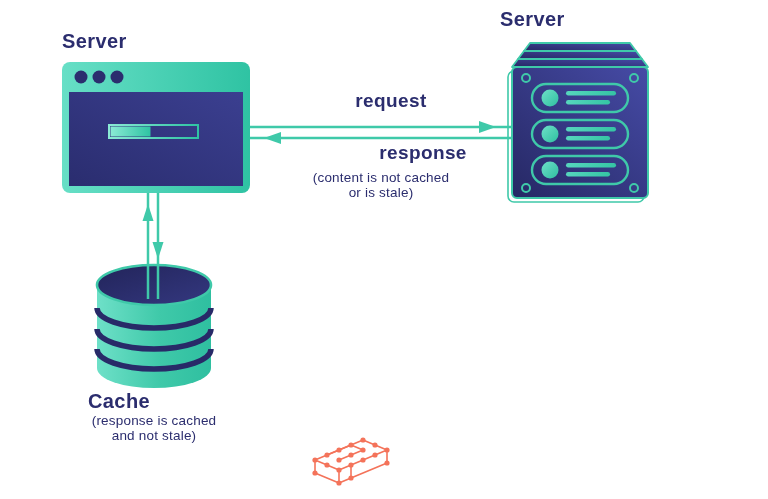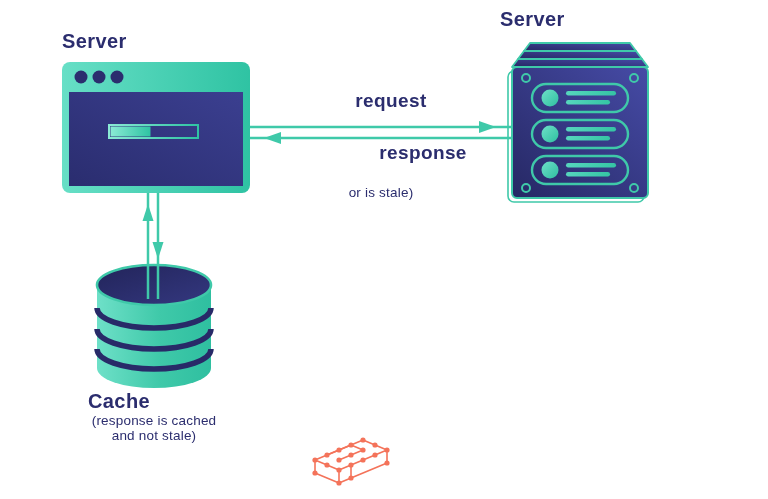--- a/index.html
+++ b/index.html
@@ -139,21 +139,21 @@
       <polygon points="246,14 229,8 229,20" fill="#3fc9a9"></polygon>
     </g>
     <g>
       <line x1="262" y1="25" x2="0" y2="25" stroke="#3fc9a9" stroke-width="2.5"></line>
       <polygon points="14,25 31,19 31,31" fill="#3fc9a9"></polygon>
     </g>
   </svg>
 
   <div class="flow-label" style="left:250px; top:142px; width:288px;margin-left:29px;">response</div>
   <div class="note" style="left:235px; top:170px; width:292px;">
-    <br>
+    <span>(content is not cached</span><br>
     <span>or is stale)</span>
   </div>
 
   <svg class="abs" style="left:90px; top:260px; z-index:1;" width="128" height="134" viewBox="0 0 128 134">
     <defs>
       <linearGradient id="gCylSide" x1="0" y1="0" x2="1" y2="0">
         <stop offset="0" stop-color="#6ee0c8"></stop>
           <stop offset="0.55" stop-color="#3fc9a9"></stop>
           <stop offset="1" stop-color="#2fbfa0"></stop>
       </linearGradient>

